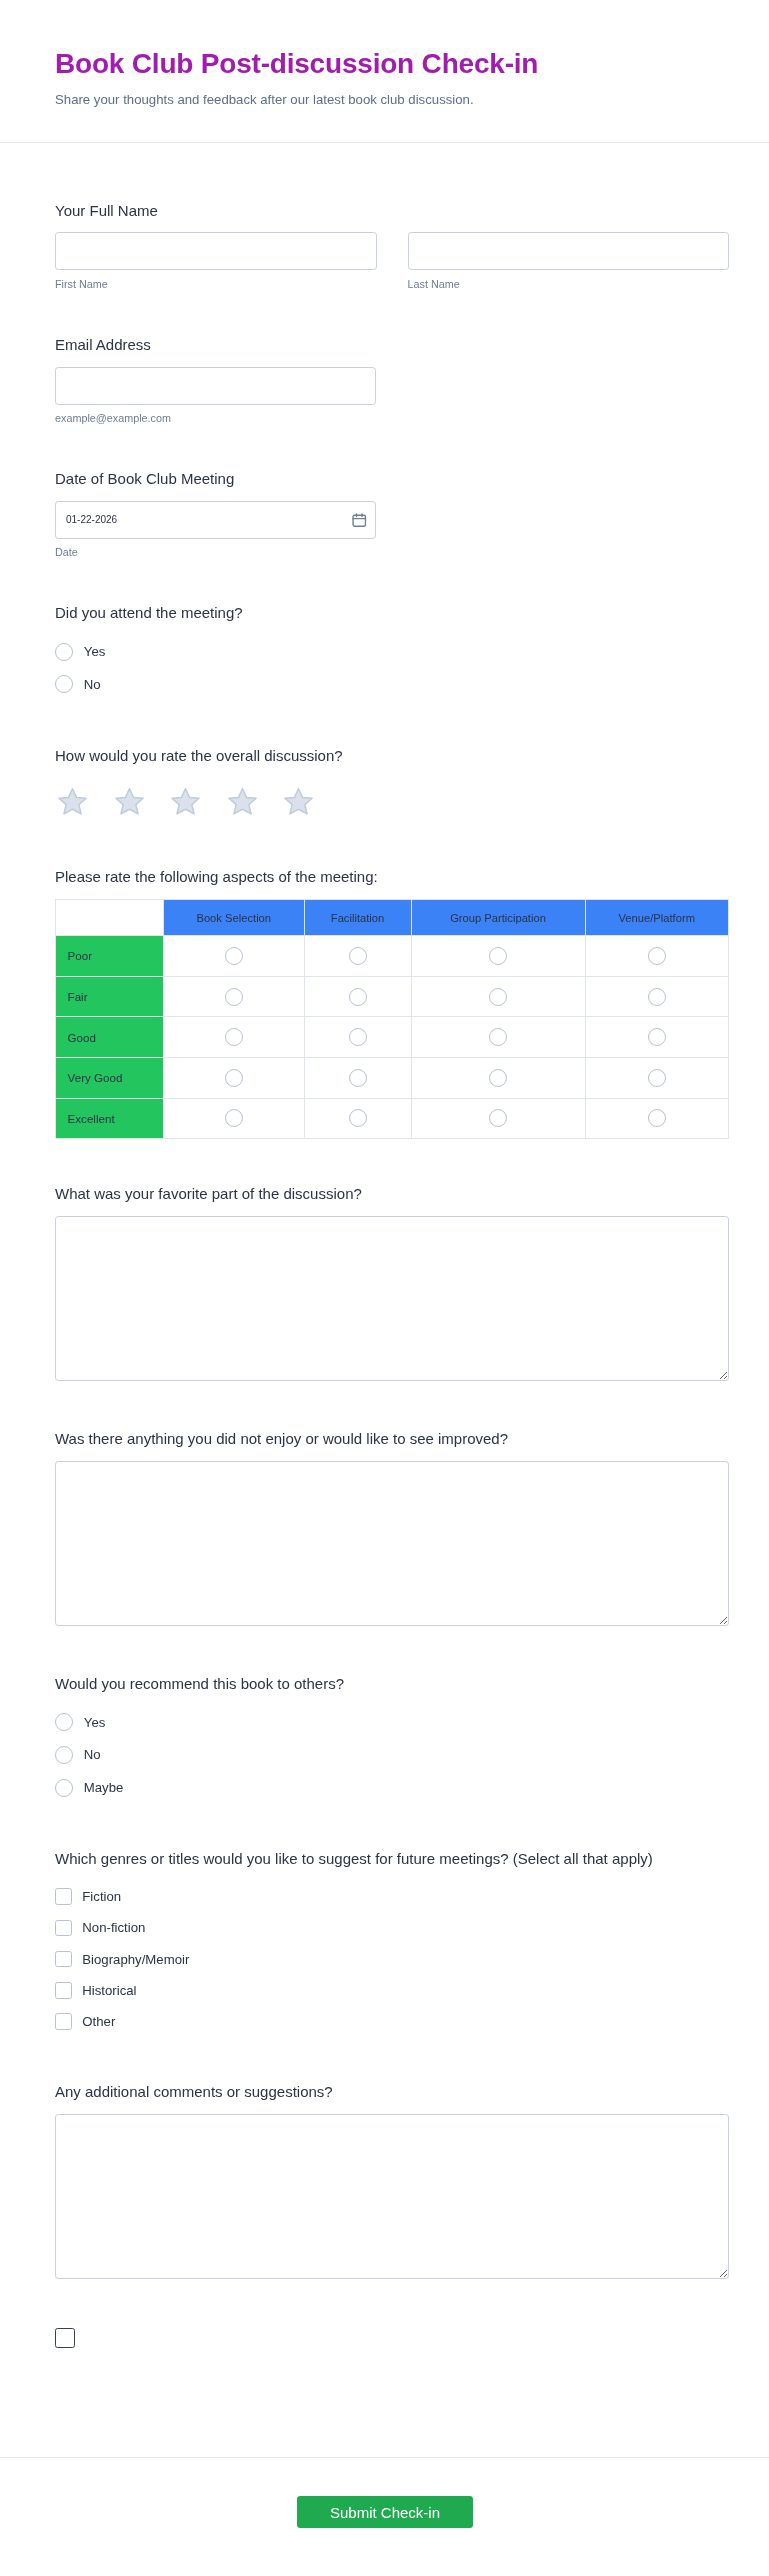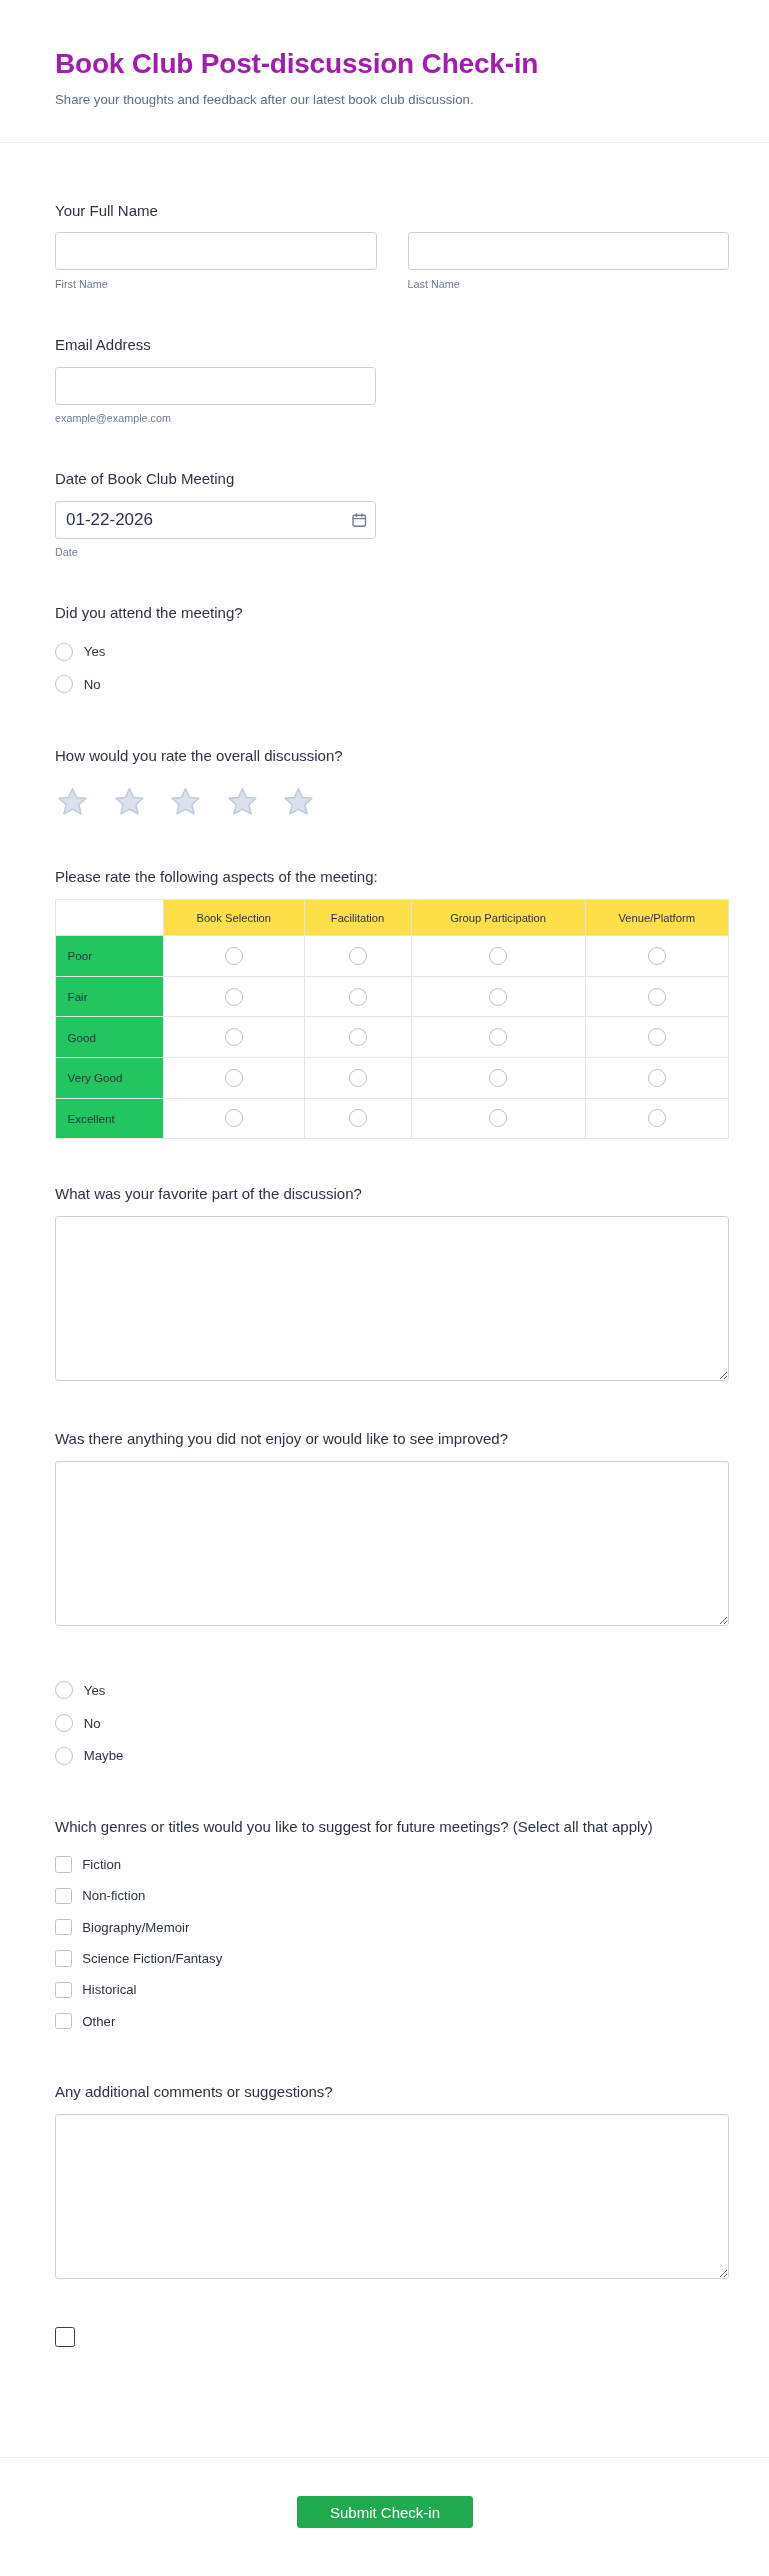--- a/index.html
+++ b/index.html
@@ -31,21 +31,21 @@
     line-height: 1.35;
   }
   .sublabel { font-size: 10.8px; color: #6f7c93; margin-top: 7.4px; }
 
   .text-input {
     width: 100%;
     height: 38px;
     border: 0.8px solid #c8cfdd;
     border-radius: 3.3px;
     padding: 0 10px;
-    font-size: 17px;
+    font-size: 10px;
     color: #2c3345;
     font-family: inherit;
     background: #fff;
     outline: none;
   }
   .name-row { display: flex; gap: 31px; }
   .name-row .subfield { flex: 1; }
   .half { width: 321px; }
 
   .input-wrap { position: relative; width: 321px; }
@@ -73,21 +73,21 @@
   }
 
   
   .stars { display: flex; gap: 21.5px; padding: 8.3px 0 3.3px 0; }
   .star { display: inline-flex; cursor: pointer; }
 
   
   .matrix-table { width: 100%; border-collapse: collapse; margin-top: 3.3px; }
   .matrix-table th, .matrix-table td { border: 0.8px solid #dfe4ee; }
   .matrix-table thead th {
-    background: #fde047; font-size: 11.2px; font-weight: 500;
+    background: #3b82f6; font-size: 11.2px; font-weight: 500;
     color: #2c3345; text-align: center; padding: 11.6px 6.6px;
   }
   .matrix-table thead th.corner { background: #ffffff; width: 108px; }
   .matrix-table tbody th {
     background: #22c55e; font-size: 11.6px; font-weight: 400;
     color: #2c3345; text-align: left; padding: 12.4px 11.6px; width: 108px;
   }
   .matrix-table td { text-align: center; padding: 10.8px 6.6px; background: #fff; }
   .matrix-table .radio { margin: 0 auto; display: block; }
 
@@ -319,20 +319,21 @@
       <label class="q-label">What was your favorite part of the discussion?</label>
       <textarea class="textarea" style=""></textarea>
     </section>
 
     <section class="question">
       <label class="q-label">Was there anything you did not enjoy or would like to see improved?</label>
       <textarea class="textarea" style=""></textarea>
     </section>
 
     <section class="question">
+      <label class="q-label">Would you recommend this book to others?</label>
       <ul class="options">
         <li class="option-row">
           <span class="radio"></span>
           <span class="option-label">Yes</span>
         </li>
         <li class="option-row">
           <span class="radio"></span>
           <span class="option-label">No</span>
         </li>
         <li class="option-row">
@@ -349,24 +350,20 @@
           <span class="checkbox"></span>
           <span class="option-label">Fiction</span>
         </li>
         <li class="option-row">
           <span class="checkbox"></span>
           <span class="option-label">Non-fiction</span>
         </li>
         <li class="option-row">
           <span class="checkbox"></span>
           <span class="option-label">Biography/Memoir</span>
-        </li>
-        <li class="option-row">
-          <span class="checkbox"></span>
-          <span class="option-label">Science Fiction/Fantasy</span>
         </li>
         <li class="option-row">
           <span class="checkbox"></span>
           <span class="option-label">Historical</span>
         </li>
         <li class="option-row">
           <span class="checkbox"></span>
           <span class="option-label">Other</span>
         </li>
       </ul>

